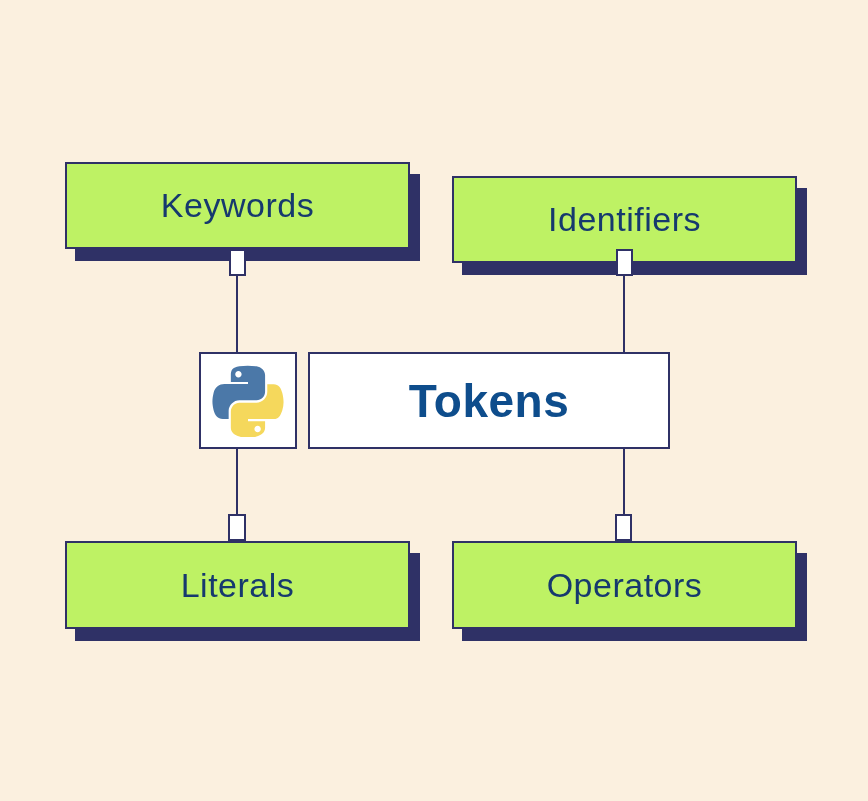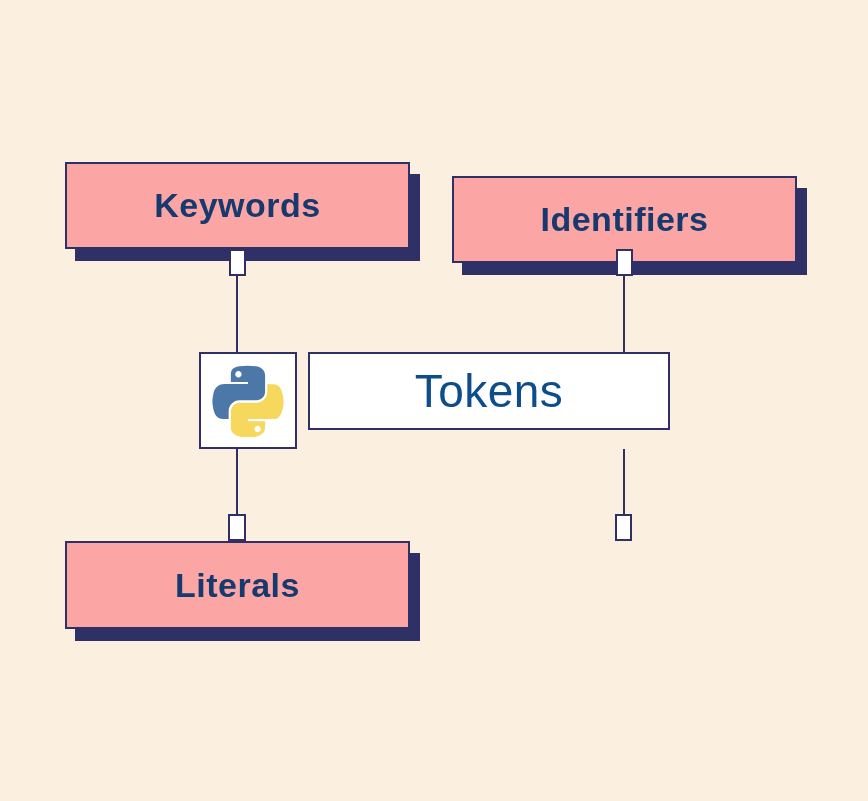--- a/index.html
+++ b/index.html
@@ -19,51 +19,51 @@
   
   .vline {
     position: absolute;
     width: 2px;
     background: #2F3166;
   }
   
   .node {
     position: absolute;
     box-sizing: border-box;
-    background: #fca5a5;
+    background: #bef264;
     border: 2px solid #2F3166;
     box-shadow: 10px 12px 0 0 #2F3166;
     display: flex;
     align-items: center;
     justify-content: center;
     font-size: 34px;
-    font-weight: 700;
+    font-weight: 400;
     color: #16396E;
     letter-spacing: 0.5px;
   }
   .node-keywords    { left: 65px;  top: 162px; width: 345px; height: 87px; }
   .node-identifiers { left: 452px; top: 176px; width: 345px; height: 87px; }
   .node-literals    { left: 65px;  top: 541px; width: 345px; height: 88px; }
   .node-operators   { left: 452px; top: 541px; width: 345px; height: 88px; }
 
   
   .center-box {
     position: absolute;
     box-sizing: border-box;
     background: #FFFFFF;
     border: 2px solid #2F3166;
     display: flex;
     align-items: center;
     justify-content: center;
   }
   .logo-box   { left: 199px; top: 352px; width: 98px;  height: 97px; }
   .tokens-box {
-    left: 308px; top: 352px; width: 362px; height: 78px;
+    left: 308px; top: 352px; width: 362px; height: 97px;
     font-size: 46px;
-    font-weight: 400;
+    font-weight: 700;
     color: #0E4D8C;
     letter-spacing: 0.5px;
   }
   .logo-box svg { width: 72px; height: 72px; display: block; }
 
   
   .stub {
     position: absolute;
     box-sizing: border-box;
     background: #FFFFFF;
@@ -87,20 +87,23 @@
 
   <div class="node node-keywords">
     <span>Keywords</span>
   </div>
   <div class="node node-identifiers">
     <span>Identifiers</span>
   </div>
   <div class="node node-literals">
     <span>Literals</span>
   </div>
+  <div class="node node-operators">
+    <span>Operators</span>
+  </div>
 
   <div class="center-box logo-box">
     <span>
       <svg viewBox="0 0 115 113" xmlns="http://www.w3.org/2000/svg" aria-hidden="true">
         <path fill="#4B78A8" d="M57.0 0C52.3 0 47.8.4 43.8 1.1 32.2 3.2 30.1 7.5 30.1 15.5v10.5h27.4v3.5H19.8c-8 0-15 4.8-17.2 13.9-2.5 10.5-2.6 17 0 27.9 2 8.1 6.6 13.9 14.6 13.9h9.4V72.6c0-9.1 7.9-17.1 17.2-17.1h27.3c7.7 0 13.7-6.3 13.7-14V15.5c0-7.5-6.3-13.1-13.7-14.4C66.4.4 61.6 0 57 0zM42.2 8.4c2.8 0 5.1 2.4 5.1 5.3s-2.3 5.2-5.1 5.2c-2.9 0-5.1-2.3-5.1-5.2s2.3-5.3 5.1-5.3z"></path>
         <path fill="#F5D85C" d="M88.3 29.5v12.3c0 9.5-8.1 17.5-17.2 17.5H43.8c-7.5 0-13.7 6.4-13.7 14v26.1c0 7.5 6.5 11.9 13.7 14 8.7 2.5 17.1 3 27.3 0 6.9-2 13.7-6 13.7-14V88.9H57.5v-3.5h41c8 0 10.9-5.6 13.7-13.9 2.9-8.6 2.7-16.9 0-28-1.9-8-5.7-13.9-13.7-13.9H88.3zM72.9 95.9c2.9 0 5.1 2.3 5.1 5.2s-2.3 5.3-5.1 5.3c-2.8 0-5.1-2.4-5.1-5.3s2.3-5.2 5.1-5.2z"></path>
       </svg>
     </span>
   </div>
 

